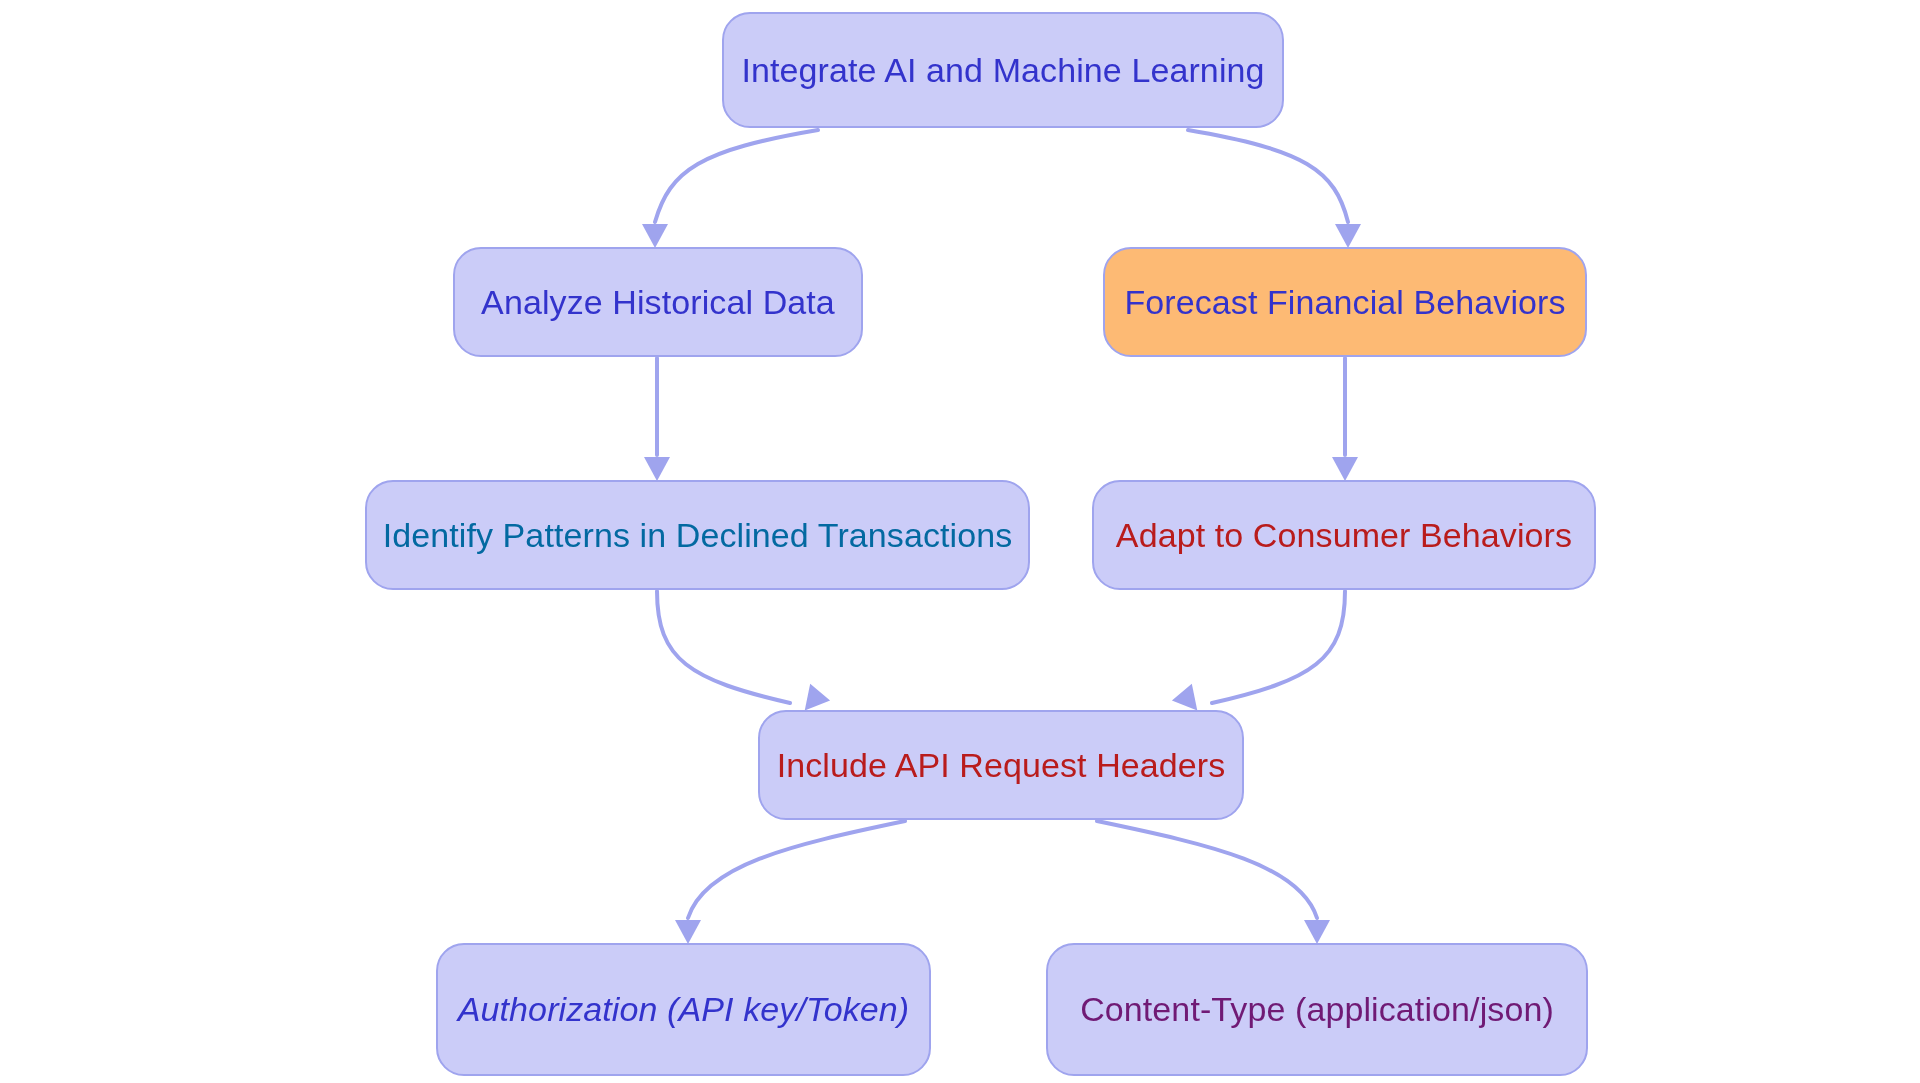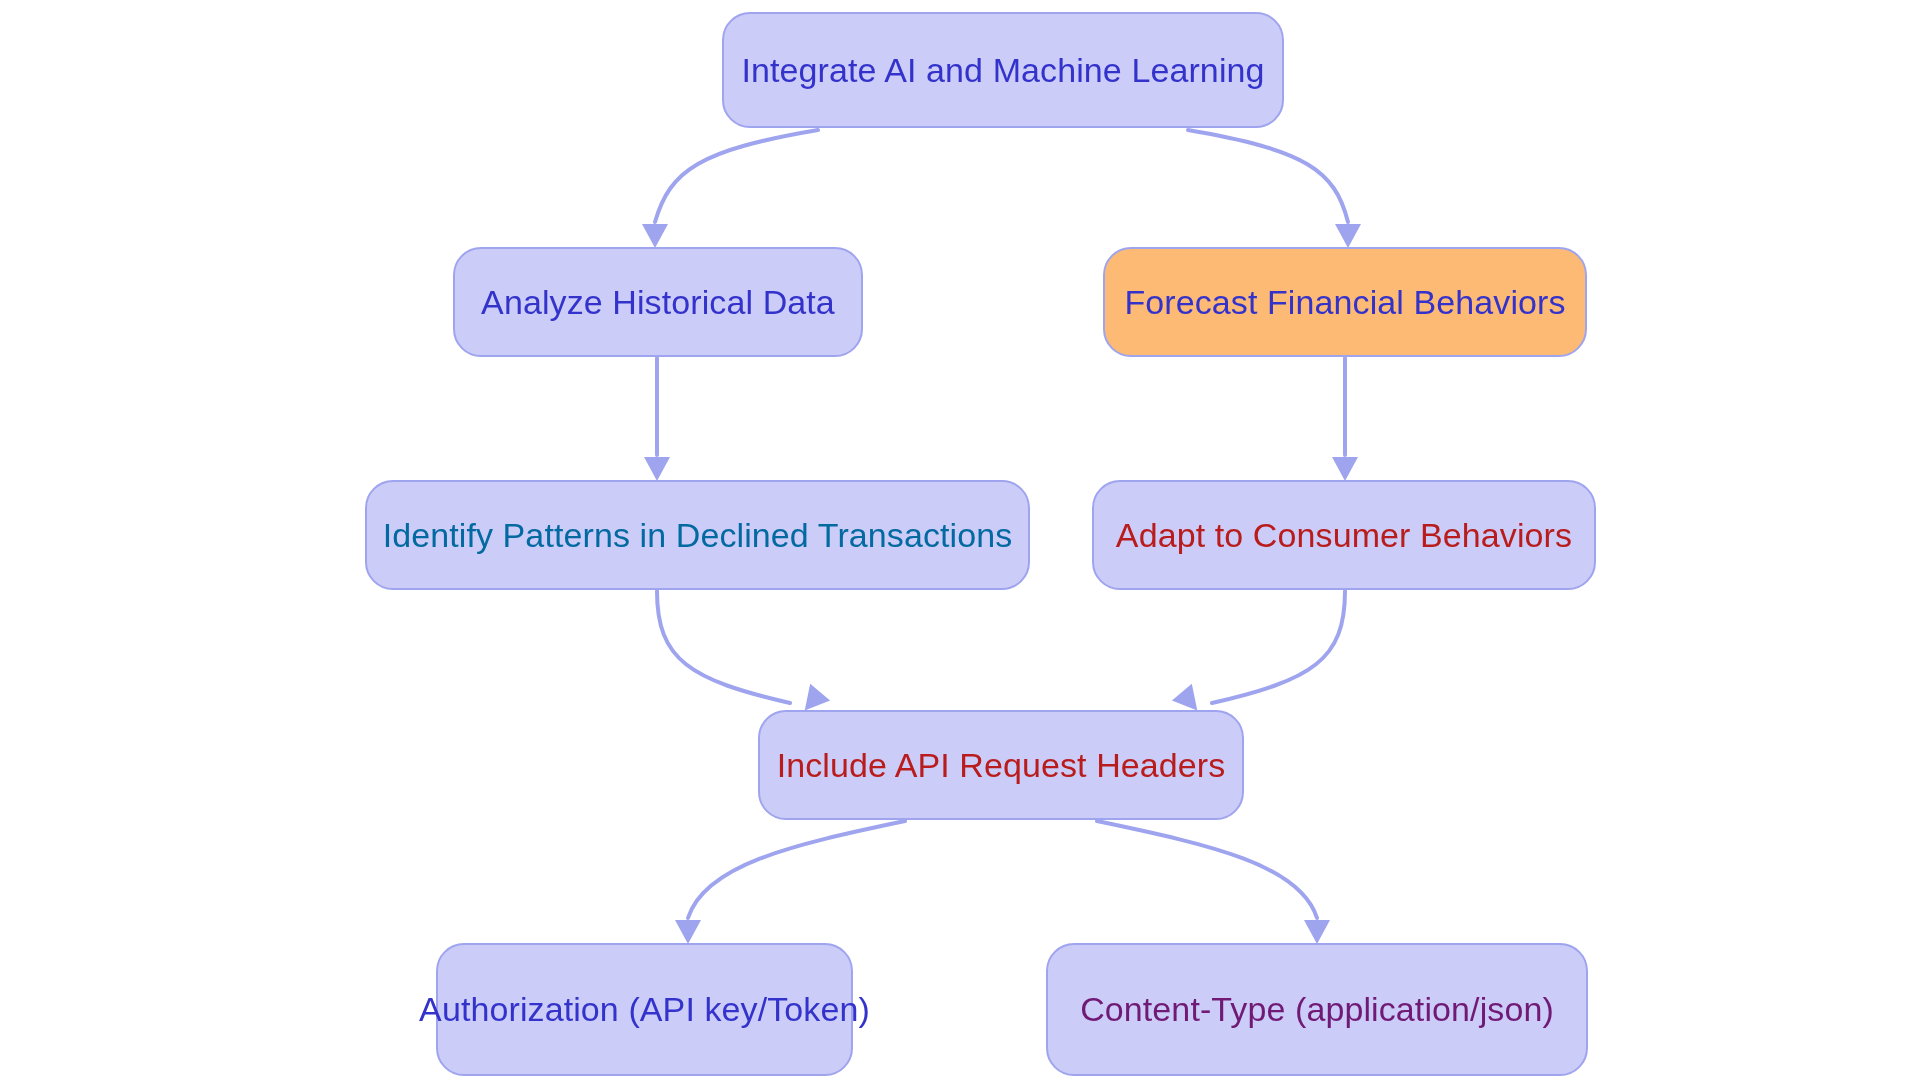--- a/index.html
+++ b/index.html
@@ -103,21 +103,21 @@
   </div>
 
   <div class="node" style="left: 1092px; top: 480px; width: 504px; height: 110px; background: rgb(203, 204, 248); border-color: rgb(159, 164, 238); color: #b91c1c;">
     <span>Adapt to Consumer Behaviors</span>
   </div>
 
   <div class="node" style="left: 758px; top: 710px; width: 486px; height: 110px; background: rgb(203, 204, 248); border-color: rgb(159, 164, 238); color: #b91c1c;">
     <span>Include API Request Headers</span>
   </div>
 
-  <div class="node" style="left: 436px; top: 943px; width: 417px; height: 133px; background: rgb(203, 204, 248); border-color: rgb(159, 164, 238); color: rgb(51, 51, 204);">
+  <div class="node" style="left: 436px; top: 943px; width: 495px; height: 133px; background: rgb(203, 204, 248); border-color: rgb(159, 164, 238); color: rgb(51, 51, 204); font-style: italic;">
     <span>Authorization (API key/Token)</span>
   </div>
 
   <div class="node" style="left: 1046px; top: 943px; width: 542px; height: 133px; background: rgb(203, 204, 248); border-color: rgb(159, 164, 238); color: #701a75;">
     <span>Content-Type (application/json)</span>
   </div>
 
 </div>
 
 </body></html>

